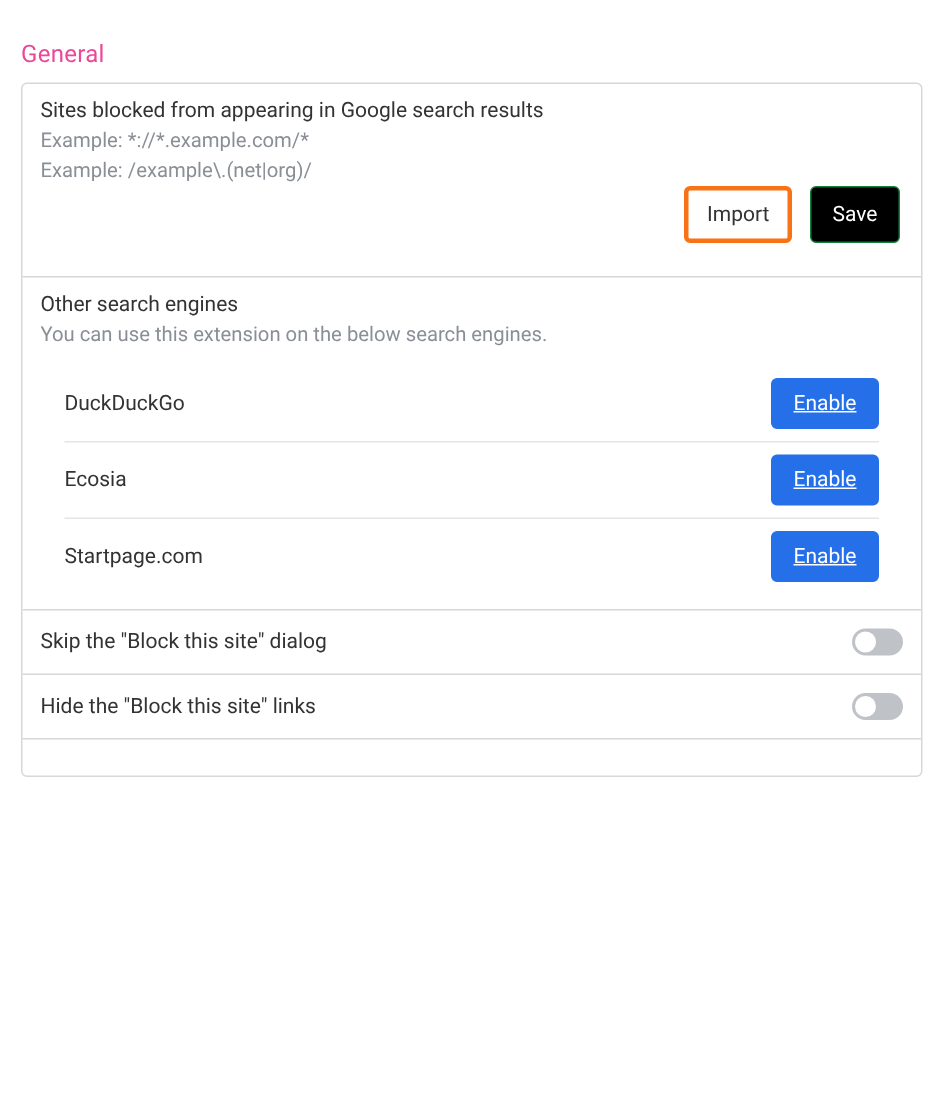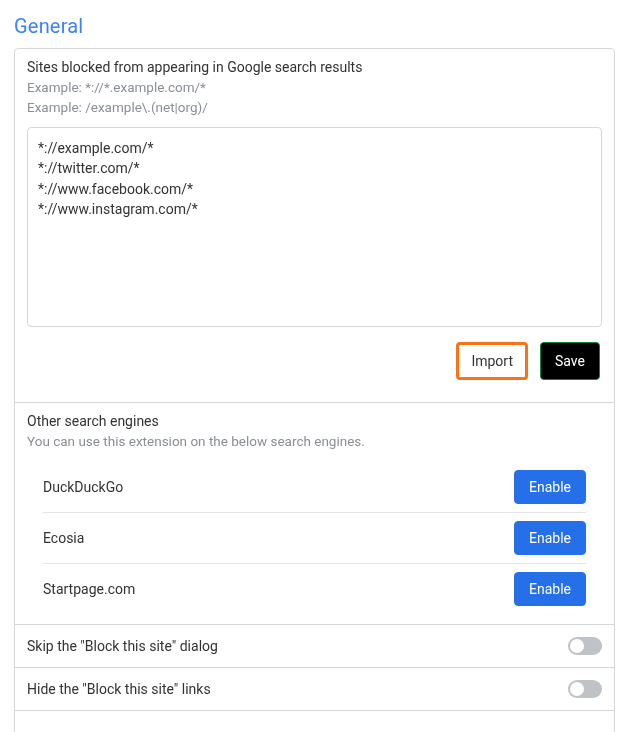--- a/index.html
+++ b/index.html
@@ -9,25 +9,26 @@
     }
     body {
       font-family: -apple-system, BlinkMacSystemFont, "Segoe UI", Roboto, Helvetica, Arial, sans-serif;
       background: #fff;
       color: #333;
       font-size: 14px;
       width: 629px;
       padding: 14px;
     }
     .section-title {
-      font-size: 20px;
+      font-size: 16px;
       font-weight: 400;
-      color: #3b82f6;
+      color: #ec4899;
       margin-bottom: 10px;
       letter-spacing: 0.2px;
+      margin-top: 12px;
     }
     .card {
       border: 1px solid #d5d8db;
       border-radius: 4px;
     }
     .inner {
       padding: 10px 12px;
     }
     .heading {
       font-size: 14px;
@@ -72,20 +73,21 @@
       cursor: pointer;
       border: 3px solid #f97316;
       background: #fff;
       color: #333;
       min-width: 60px;
     }
     .btn-primary {
       background: #2570e8;
       border: 1px solid #2570e8;
       color: #fff;
+      text-decoration: underline;
     }
     .btn-primary-disabled {
       background: #000000;
       border: 1px solid #15803d;
       color: #fff;
       cursor: default;
     }
     .enable-btn {
       padding: 8px 14px;
     }
@@ -144,24 +146,20 @@
 
 <div class="section-title">General</div>
 
 <div class="card">
 
   <div class="inner">
     <div class="heading">Sites blocked from appearing in Google search results</div>
     <div class="subtext">Example: *://*.example.com/*</div>
     <div class="subtext">Example: /example\.(net|org)/</div>
 
-    <textarea class="textarea" style="">*://example.com/*
-*://twitter.com/*
-*://www.facebook.com/*
-*://www.instagram.com/*</textarea>
 
     <div class="button-row">
       <button class="btn">Import</button>
       <button class="btn btn-primary-disabled">Save</button>
     </div>
   </div>
 
   <div class="inner section-divider">
     <div class="heading">Other search engines</div>
     <div class="subtext">You can use this extension on the below search engines.</div>

